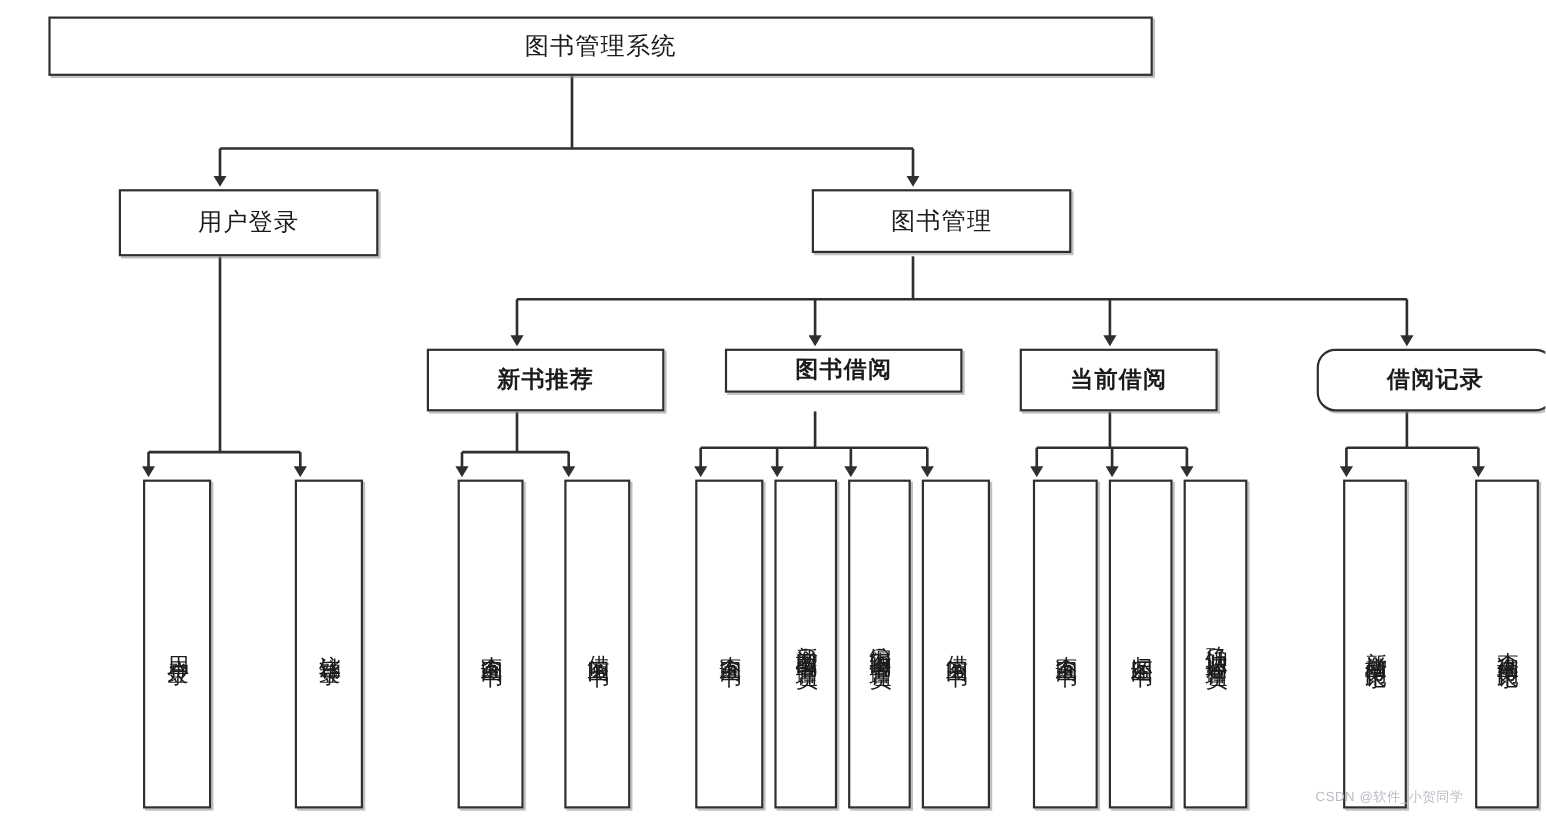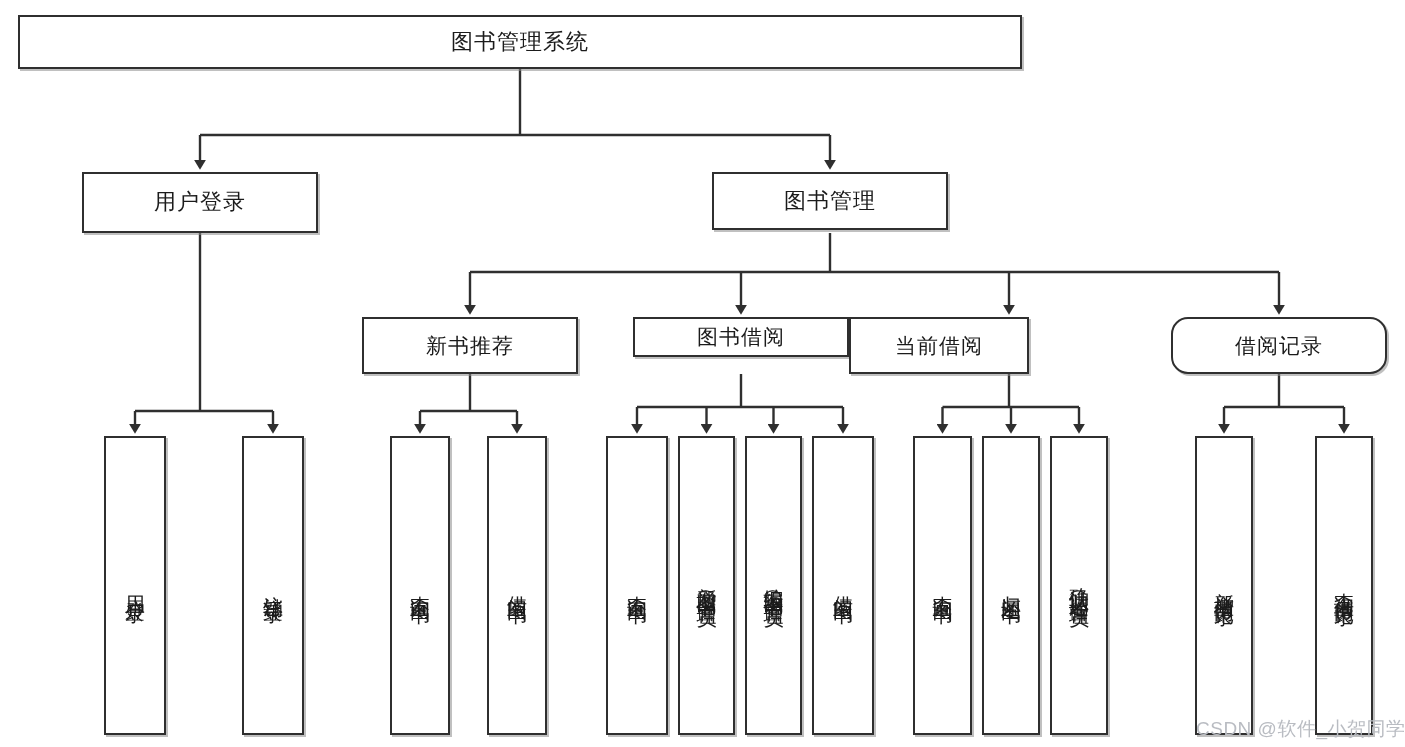--- a/index.html
+++ b/index.html
@@ -28,42 +28,43 @@
   .node {
     position: absolute;
     box-sizing: border-box;
     border: 2px solid #2f2f2f;
     background: #ffffff;
     color: #1b1b1b;
     display: flex;
     align-items: center;
     justify-content: center;
     box-shadow: 2px 2px 0 rgba(140,140,140,0.55);
+    margin-left: 26px;
   }
   .node .label {
     font-size: 21px;
     line-height: 1.1;
     letter-spacing: 1px;
     white-space: nowrap;
   }
   .node.vertical .label {
     writing-mode: vertical-rl;
     text-orientation: upright;
     font-size: 20px;
     line-height: 1.15;
     letter-spacing: 3px;
     white-space: normal;
     max-height: 100%;
   }
   .node.lvl1 .label { font-size: 22px; }
   .node.lvl2 .label { font-size: 22px; }
-  .node.lvl3 .label { font-size: 21px; }
+  .node.lvl3 .label { font-size: 21px; font-weight: bold; }
   .watermark {
     position: absolute;
-    font-size: 19px;
+    font-size: 12px;
     color: #b9bcc2;
     letter-spacing: 0.5px;
     white-space: nowrap;
     user-select: none;
   }
 </style>
 </head>
 <body>
 
 <div id="canvas">
@@ -119,21 +120,21 @@
       </div>
       <div class="node lvl2" style="left: 712px; top: 172px; width: 236px; height: 58px;">
         <span class="label">图书管理</span>
       </div>
       <div class="node lvl3" style="left: 362px; top: 317px; width: 216px; height: 57px;">
         <span class="label">新书推荐</span>
       </div>
       <div class="node lvl3" style="left: 633px; top: 317px; width: 216px; height: 40px;">
         <span class="label">图书借阅</span>
       </div>
-      <div class="node lvl3" style="left: 849px; top: 317px; width: 180px; height: 57px;">
+      <div class="node lvl3" style="left: 901px; top: 317px; width: 180px; height: 57px;">
         <span class="label">当前借阅</span>
       </div>
       <div class="node lvl3" style="left: 1171px; top: 317px; width: 216px; height: 57px; border-radius: 17px;">
         <span class="label">借阅记录</span>
       </div>
       <div class="node lvl4 vertical" style="left: 104px; top: 436px; width: 62px; height: 299px;">
         <span class="label">用户登录</span>
       </div>
       <div class="node lvl4 vertical" style="left: 242px; top: 436px; width: 62px; height: 299px;">
         <span class="label">注销登录</span>

